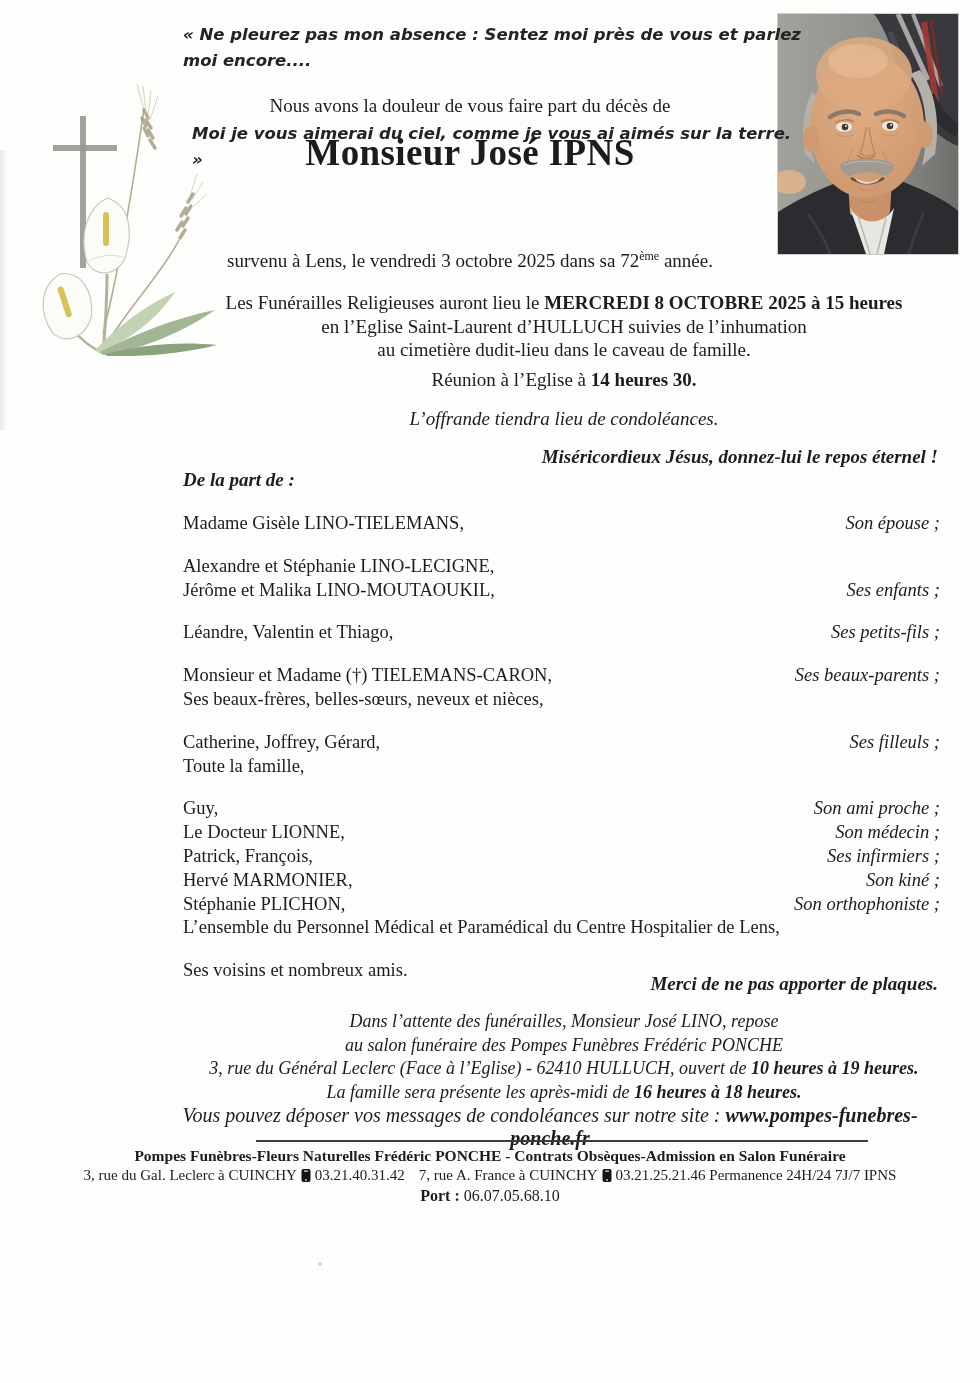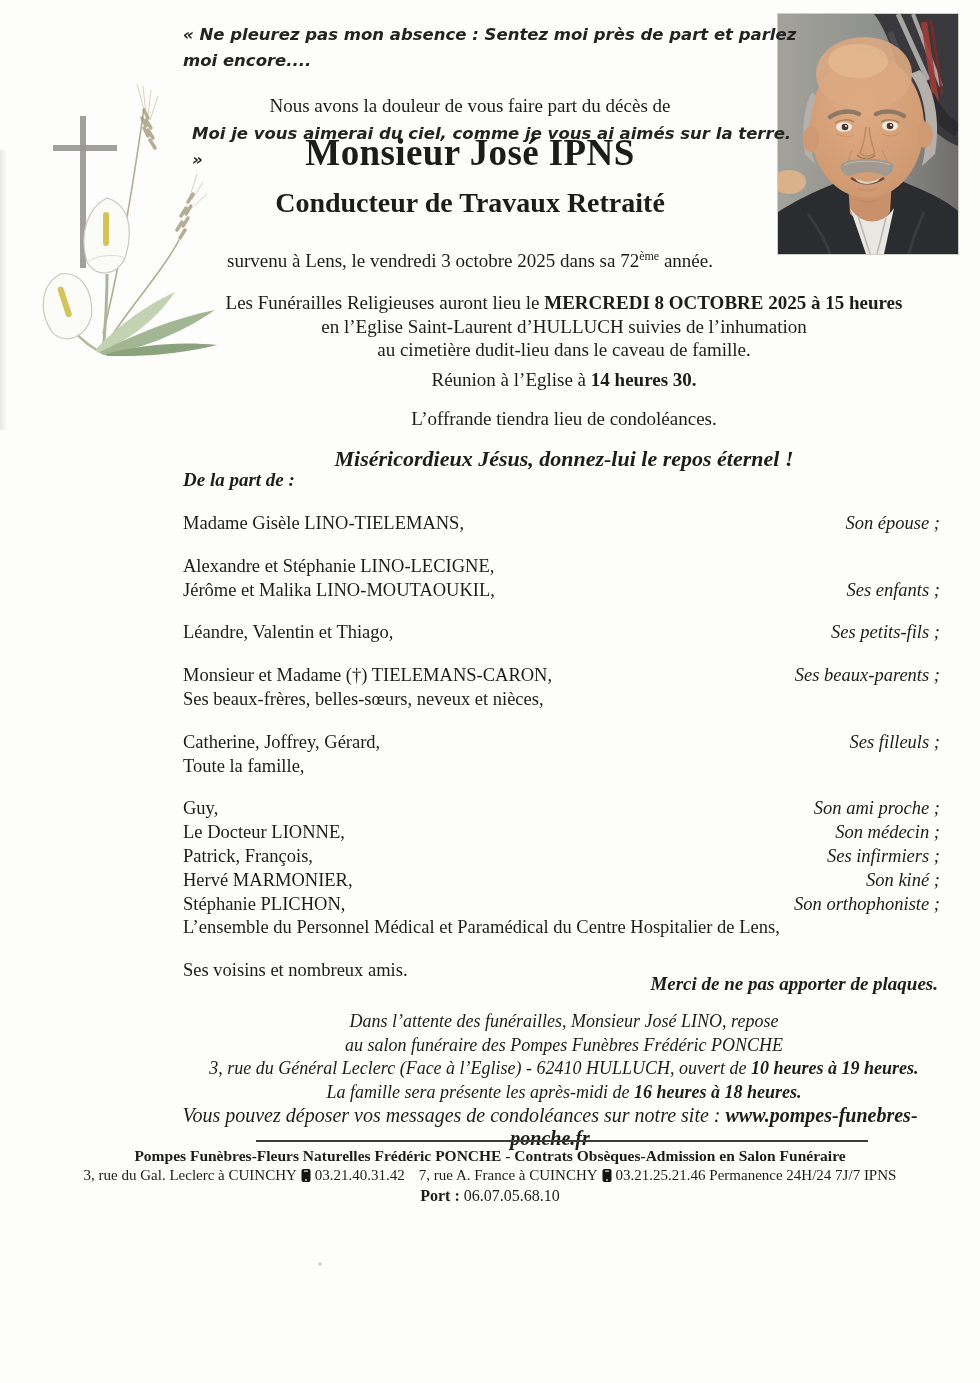--- a/index.html
+++ b/index.html
@@ -30,22 +30,22 @@
   .quote .l2{padding-left:9px;margin-top:47px;}
   .topcol{left:172px;width:596px;text-align:center;}
   .intro{top:95px;font-size:19px;}
   .deceased-name{top:131px;font-size:37px;font-weight:bold;letter-spacing:.4px;}
   .deceased-role{top:187px;font-size:28px;font-weight:bold;}
   .survenu{top:249px;font-size:19px;}
   .survenu sup{font-size:12px;}
   .midcol{left:190px;width:748px;text-align:center;}
   .funeral-block{top:291px;font-size:19px;line-height:23.5px;}
   .reunion{top:369px;font-size:19px;}
-  .offering{top:408px;font-size:19px;}
-  .prayer{top:446px;font-size:22px;font-weight:bold;font-style:italic;}
+  .offering{top:408px;font-size:19px;font-style:italic;}
+  .prayer{top:446px;text-align:right;font-size:19px;font-weight:bold;font-style:italic;}
   .departde{left:183px;top:469px;font-size:19px;font-weight:bold;font-style:italic;}
   .family{left:183px;top:512px;width:757px;font-size:18.5px;}
   .family .group{margin-bottom:19px;}
   .family .row{display:flex;justify-content:space-between;line-height:23.8px;align-items:flex-end;}
   .family .rel{font-style:italic;white-space:nowrap;}
   .no-plaques{left:190px;top:973px;width:748px;text-align:right;font-size:19px;font-weight:bold;font-style:italic;}
   .repose{left:190px;top:1010px;width:748px;text-align:center;font-style:italic;font-size:18px;line-height:23.5px;}
   .repose b{font-weight:bold;}
   .condolences{left:150px;top:1104px;width:800px;text-align:center;font-style:italic;font-size:20px;}
   .condolences .site{font-weight:bold;}
@@ -188,27 +188,26 @@
       <path d="M66,151 C76,146 102,146 112,151" stroke="#c6c1b8" stroke-width="1.2" fill="none" opacity=".8"></path>
 
       <path d="M73,164 C83,171 96,171 106,164" stroke="#6b4a42" stroke-width="2.4" fill="none"></path>
       <path d="M77,164 C86,169 94,169 102,164 L100,167 C92,171 85,171 79,167 Z" fill="#e8e0d4" opacity=".9"></path>
       <path d="M80,174 C88,178 94,178 100,173" stroke="#c98f6d" stroke-width="2" fill="none" opacity=".75"></path>
       <path d="M82,186 C88,189 93,189 98,186" stroke="#b97f5c" stroke-width="1.2" fill="none" opacity=".6"></path>
     </svg>
   </div>
 
   <div class="abs quote">
-    <div class="l1">« Ne pleurez pas mon absence : Sentez moi près de part et parlez moi encore....</div>
+    <div class="l1">« Ne pleurez pas mon absence : Sentez moi près de vous et parlez moi encore....</div>
     <div class="l2">Moi je vous aimerai du ciel, comme je vous ai aimés sur la terre. »</div>
   </div>
 
   <div class="abs topcol intro">Nous avons la douleur de vous faire part du décès de</div>
   <div class="abs topcol deceased-name">Monsieur José IPNS</div>
-  <div class="abs topcol deceased-role">Conducteur de Travaux Retraité</div>
   <div class="abs topcol survenu"><span>survenu à Lens, le vendredi 3 octobre 2025 dans sa 72</span><sup>ème</sup><span> année.</span></div>
 
   <div class="abs midcol funeral-block">
     <div><span>Les Funérailles Religieuses auront lieu le </span><b>MERCREDI 8 OCTOBRE 2025 à 15 heures</b></div>
     <div>en l’Eglise Saint-Laurent d’HULLUCH suivies de l’inhumation</div>
     <div>au cimetière dudit-lieu dans le caveau de famille.</div>
   </div>
   <div class="abs midcol reunion"><span>Réunion à l’Eglise à </span><b>14 heures 30.</b></div>
   <div class="abs midcol offering">L’offrande tiendra lieu de condoléances.</div>
   <div class="abs midcol prayer">Miséricordieux Jésus, donnez-lui le repos éternel !</div>

